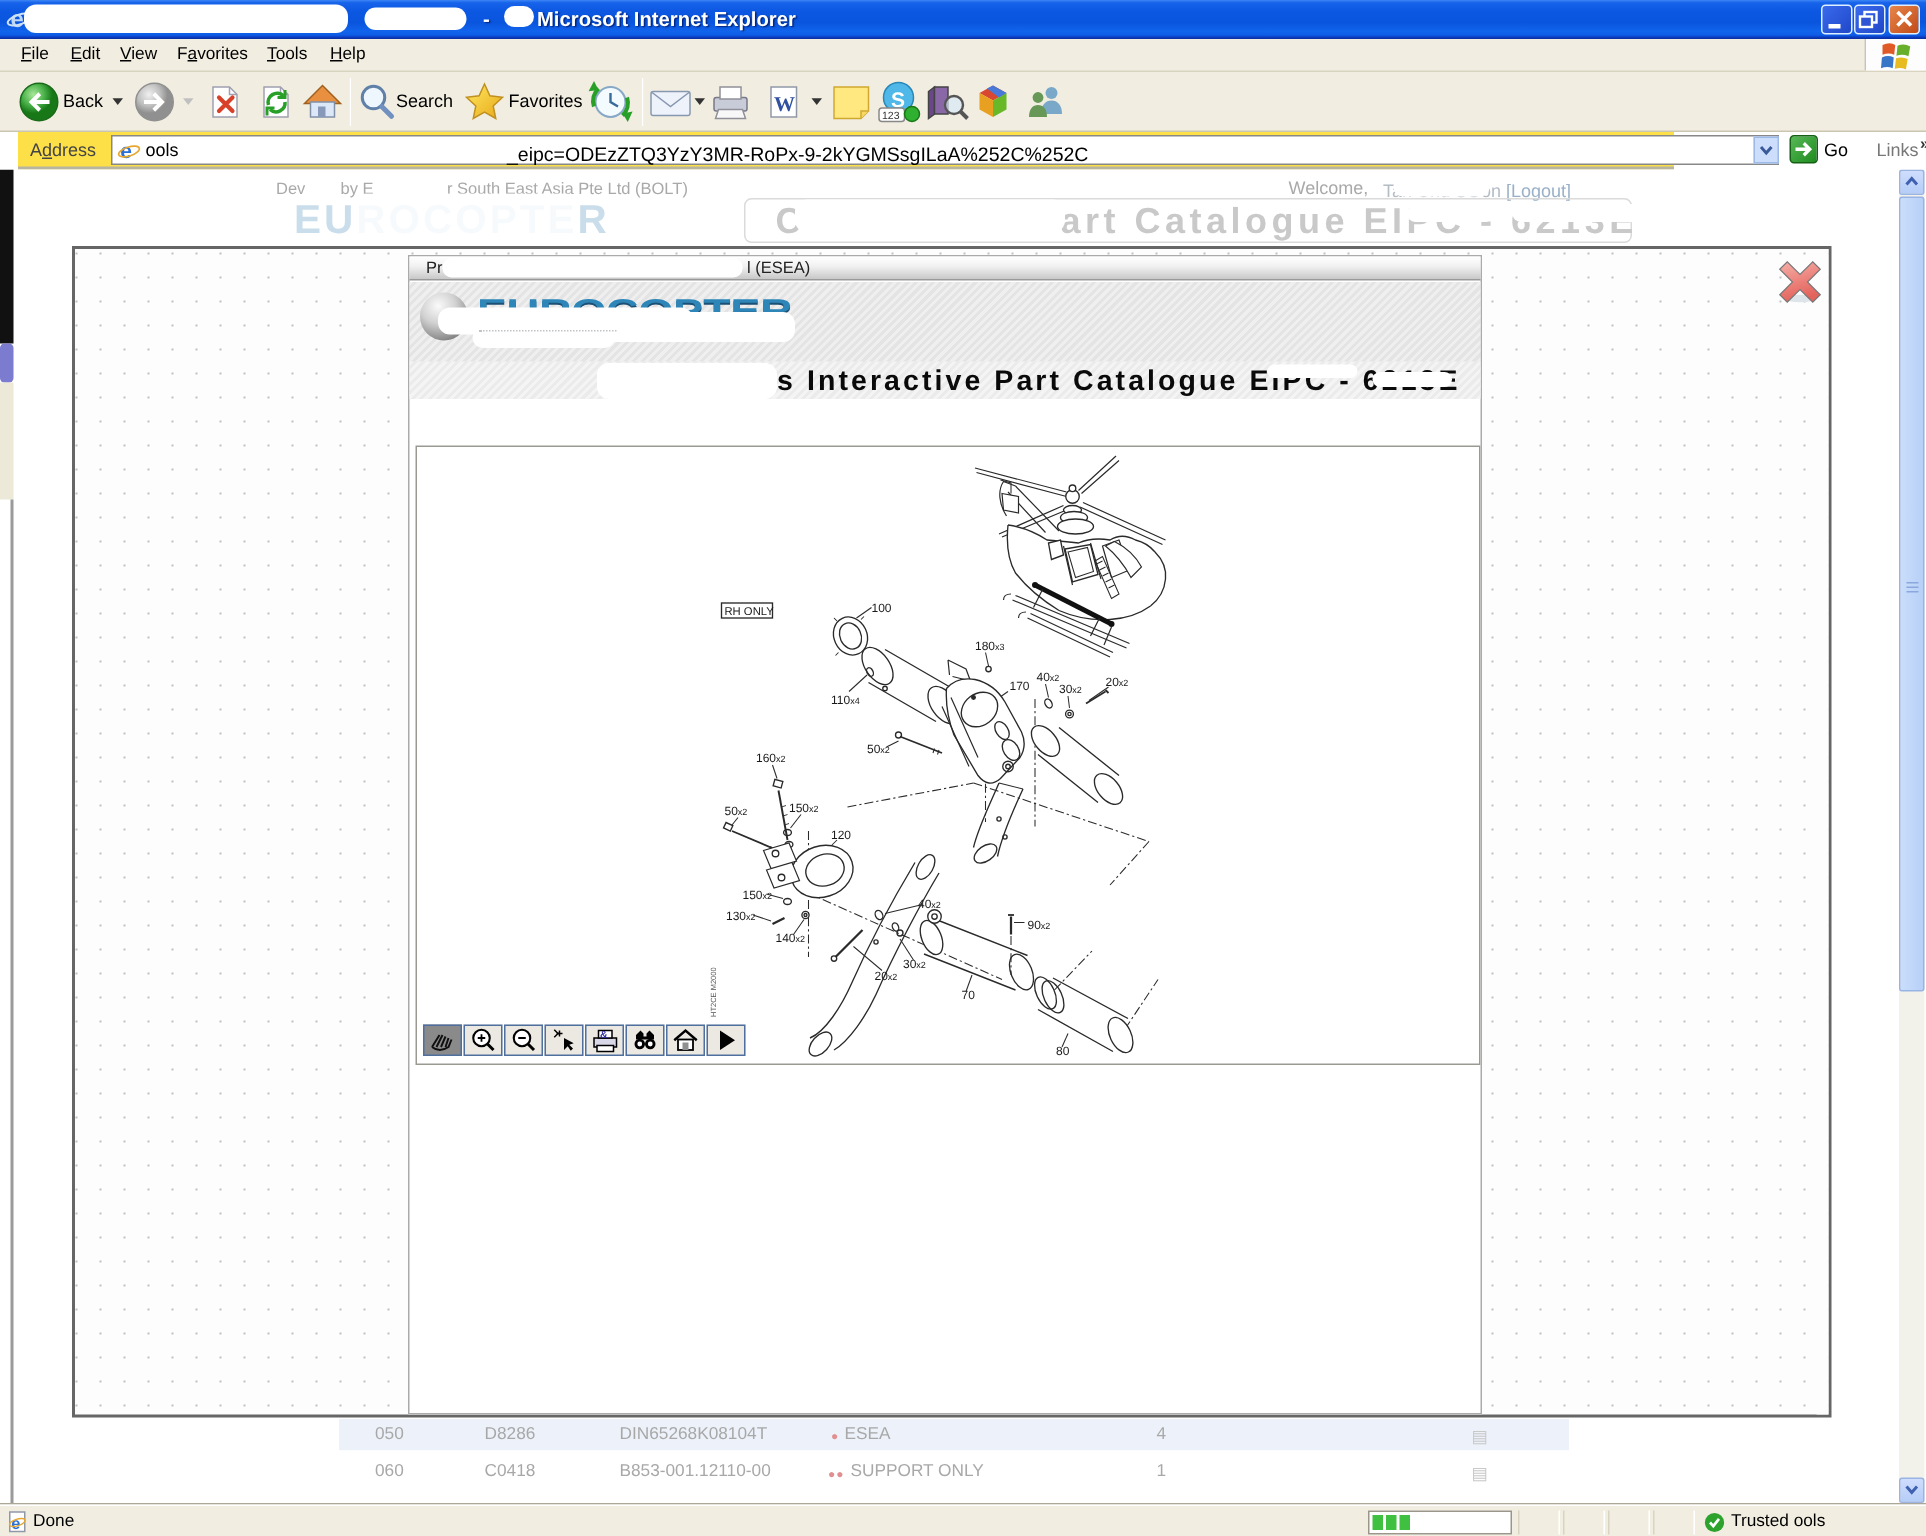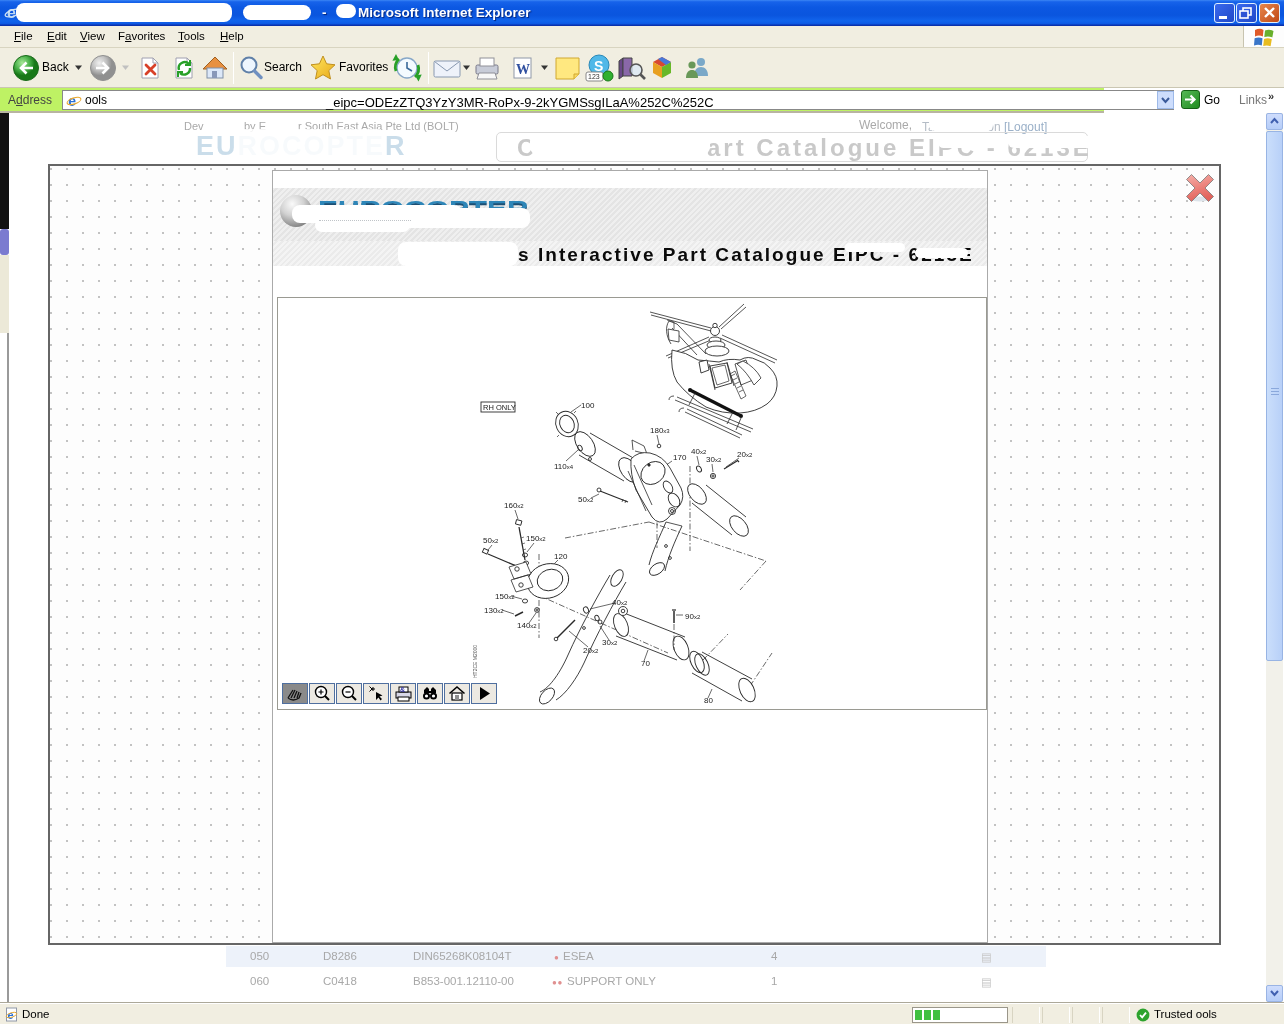--- a/index.html
+++ b/index.html
@@ -21,21 +21,21 @@
 #menubar .mi { position:absolute; top:4px; }
 #menubar u { text-decoration:underline; }
 #winflag { position:absolute; right:0px; top:0px; width:41px; height:21px; background:#fdfdfd; border-left:1px solid #c8c4b0; }
 
 
 #toolbar { left:0; top:48px; width:1284px; height:40px; background:#f1eee1; border-bottom:1px solid #cac6b2; font-size:12px; }
 .tsep { position:absolute; top:4px; width:1px; height:32px; background:#d8d4c2; border-right:1px solid #fff; }
 .tlabel { position:absolute; top:12px; color:#000; }
 
 
-#addrbar { left:0; top:88px; width:1104px; height:25px; background:#bef264; border-bottom:2px solid #b8b4a2; }
+#addrbar { left:12px; top:88px; width:1104px; height:25px; background:#fde047; border-bottom:2px solid #b8b4a2; }
 #addrlabel { position:absolute; left:8px; top:5px; font-size:12px; color:#444; }
 #addrinput { position:absolute; left:62px; top:2px; width:1112px; height:20px; background:#fff; border:1px solid #888; }
 #addrinput .ietiny { position:absolute; left:3px; top:2px; }
 #addrinput .http { position:absolute; left:22px; top:2px; font-size:12px; color:#000; }
 #addrinput .url { position:absolute; left:263px; top:4px; font-size:13px; color:#000; }
 #addrdrop { position:absolute; left:1157px; top:3px; width:17px; height:18px; background:#cdddfc; border:1px solid #9db9e8; }
 #gobtn { position:absolute; left:1181px; top:2px; width:19px; height:19px; border-radius:3px; background:linear-gradient(135deg,#57b857 0%,#1f8c1f 100%); border:1px solid #156015; }
 #gotext { position:absolute; left:1204px; top:5px; font-size:12px; }
 #linkstext { position:absolute; left:1239px; top:5px; font-size:12px; color:#777; }
 #chev { position:absolute; left:1268px; top:2px; font-size:11px; font-weight:bold; color:#333; }
@@ -257,21 +257,21 @@
 </div>
 
 <div id="content" class="abs">
 
   <div class="abs" style="left:0;top:0;width:9px;height:116px;background:#111"></div>
   <div class="abs" style="left:0;top:116px;width:9px;height:26px;background:#7b7bd0;border-radius:3px"></div>
   <div class="abs" style="left:0;top:142px;width:9px;height:78px;background:#ece9d8"></div>
   <div class="abs" style="left:7px;top:220px;width:2px;height:670px;background:#9a9a9a"></div>
 
   <span class="gtext abs" style="left:184px;top:7px">Dev</span>
-  <span class="gtext abs" style="left:244px;top:7px">by E</span>
+  <span class="gtext abs" style="left:227px;top:7px">by E</span>
   <span class="gtext abs" style="left:298px;top:7px">r South East Asia Pte Ltd (BOLT)</span>
   <span class="gtext abs" style="left:859px;top:5px;font-size:12px">Welcome,</span>
   <span class="gtext abs" style="left:922px;top:7px;font-size:12px;color:#b4bcc6">Tan Chu SOon</span>
   <span class="gtext abs" style="left:1004px;top:7px;font-size:12px;color:#9ab0c8">[Logout]</span>
   <div id="titleboxoutline"></div>
   <span id="fadelogo">EUROCOPTER</span>
   <span class="bigtitle abs" style="left:517px">C</span>
   <span class="bigtitle abs" style="left:707px">art Catalogue EIPC - 6213E</span>
   <div class="blob" style="left:530px;top:20px;width:180px;height:22px"></div>
   <div class="blob" style="left:938px;top:24px;width:58px;height:11px"></div>
@@ -308,20 +308,25 @@
             <stop offset="0%" stop-color="#f4b0aa"></stop>
             <stop offset="55%" stop-color="#ec837c"></stop>
             <stop offset="100%" stop-color="#e2635c"></stop>
           </linearGradient>
         </defs>
       <ellipse cx="15" cy="26" rx="10" ry="2.5" fill="#dde4ea"></ellipse>
       <path d="M1.5 6.5 L6.5 1.5 L15 10 L23.5 1.5 L28.5 6.5 L20 15 L28.5 23.5 L23.5 28.5 L15 20 L6.5 28.5 L1.5 23.5 L10 15 Z" fill="url(#gx)" stroke="#777" stroke-width="0.8"></path>
     </svg>
 
     <div id="popup">
+      <div id="ptitle">
+          <span style="position:absolute;left:11px;top:2px">Pr</span>
+          <span style="position:absolute;left:225px;top:2px">l (ESEA)</span>
+        <div class="blob" style="left:22px;top:1px;width:200px;height:13px;border-radius:6px"></div>
+      </div>
       <div id="pheader">
         <div id="ecball"></div>
         <span id="ectext">EUROCOPTER</span>
         <div class="blob" style="left:19px;top:17px;width:170px;height:18px"></div>
         <div class="blob" style="left:57px;top:20px;width:200px;height:20px"></div>
         <div class="blob" style="left:42px;top:30px;width:95px;height:14px"></div>
         <div style="position:absolute;left:46px;top:32px;width:92px;height:1px;border-bottom:1px dotted #c0c4c8"></div>
       </div>
       <div id="pheader2"></div>
       <span id="blacktitle">s Interactive Part Catalogue EIPC - 6213E</span>

